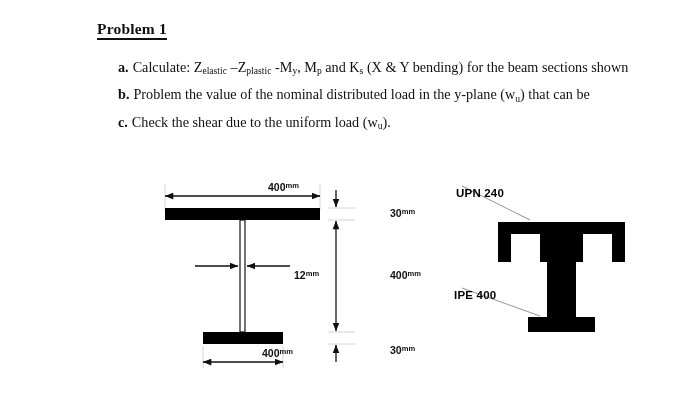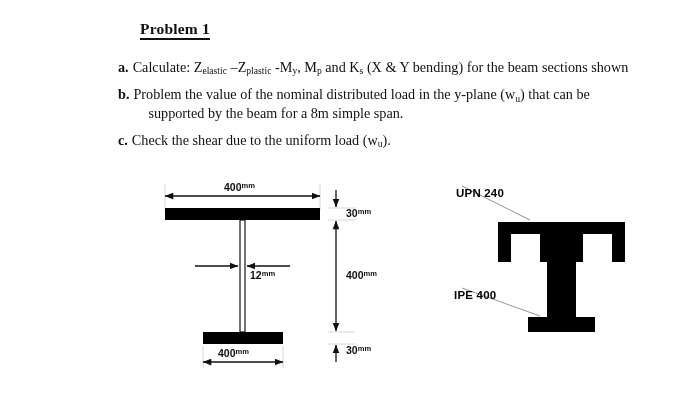--- a/index.html
+++ b/index.html
@@ -21,21 +21,20 @@
     position: absolute;
     left: 97px;
     top: 21px;
     font-family: "Liberation Serif", serif;
     font-weight: bold;
     font-size: 15.5px;
     letter-spacing: 0.2px;
     border-bottom: 2px solid #101010;
     padding-bottom: 1px;
     line-height: 1.05;
-    margin-left: 43px;
   }
 
   
   #question-list {
     position: absolute;
     left: 118px;
     top: 58px;
     width: 540px;
   }
   .q-item {
@@ -90,20 +89,21 @@
     height: 200px;
   }
 
   .dim-label {
     position: absolute;
     font-family: "Liberation Sans", sans-serif;
     font-weight: bold;
     font-size: 10.5px;
     color: #101010;
     white-space: nowrap;
+    margin-left: 44px;
   }
   .dim-label sup {
     font-size: 0.72em;
     vertical-align: 0.42em;
     line-height: 0;
   }
   .sect-label {
     position: absolute;
     font-family: "Liberation Sans", sans-serif;
     font-weight: bold;
@@ -121,21 +121,21 @@
 
 <div id="question-list">
 
   <div class="q-item">
     <span class="q-marker">a.</span>
     <span class="q-text"><span>Calculate: Z</span><sub>elastic</sub><span> –Z</span><sub>plastic</sub><span> -M</span><sub>y</sub><span>, M</span><sub>p</sub><span> and K</span><sub>s</sub><span> (X &amp; Y bending) for the beam sections shown</span></span>
   </div>
 
   <div class="q-item">
     <span class="q-marker">b.</span>
-    <span class="q-text"><span>Problem the value of the nominal distributed load in the y-plane (w</span><sub>u</sub><span>) that can be</span><span class="cont">supported by the beam for a 8m simple span.</span></span>
+    <span class="q-text"><span>Problem the value of the nominal distributed load in the y-plane (w</span><sub>u</sub><span>) that can be</span></span>
   </div>
 
   <div class="q-item">
     <span class="q-marker">c.</span>
     <span class="q-text"><span>Check the shear due to the uniform load (w</span><sub>u</sub><span>).</span></span>
   </div>
 
 </div>
 
 <div id="figures">

